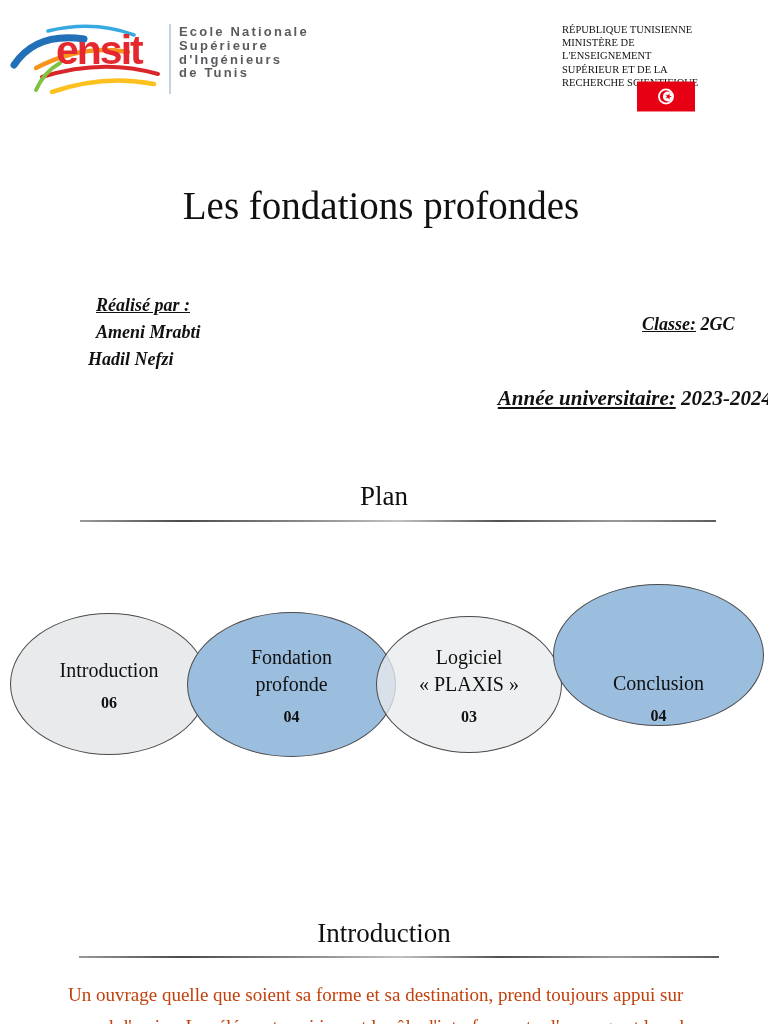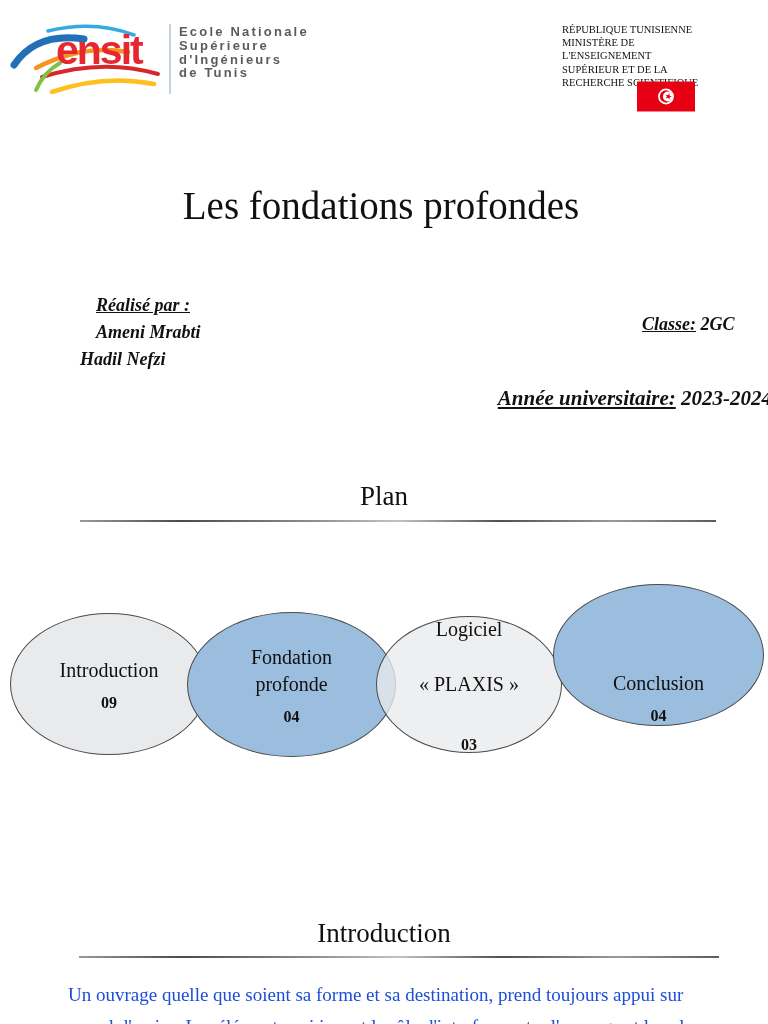--- a/index.html
+++ b/index.html
@@ -17,21 +17,21 @@
             font-size:10.5px;line-height:13.2px;color:#111;}
   .flag{position:absolute;left:637px;top:81px;z-index:5;}
 
   
   .doc-title{position:absolute;left:0;top:182px;width:688px;text-align:center;
              font-size:39px;line-height:48px;color:#101010;margin-left:37px;}
   .credit{position:absolute;font-size:18px;font-weight:bold;font-style:italic;color:#111;margin-left:28px;}
   .u{text-decoration:underline;}
   .realise{left:68px;top:295px;}
   .author1{left:68px;top:322px;}
-  .author2{left:52px;top:349px;font-style:italic;}
+  .author2{left:60px;top:349px;font-style:italic;}
   .classe{left:614px;top:314px;}
   .annee{left:4px;top:386px;width:768px;text-align:right;position:absolute;
          font-size:21px;font-weight:bold;font-style:italic;color:#111;}
 
   
   .sec-heading{position:absolute;left:0;width:768px;text-align:center;font-size:27px;
                line-height:40px;color:#101010;}
   .plan-heading{top:476px;}
   .intro-heading{top:913px;}
   .rule{position:absolute;height:2px;
@@ -43,26 +43,26 @@
   .ellipse{position:absolute;border-radius:50%;border:1.4px solid #4a4a4a;
            display:flex;flex-direction:column;align-items:center;justify-content:center;
            text-align:center;box-sizing:border-box;}
   .ellipse .lbl{font-size:20px;line-height:27px;color:#101010;}
   .ellipse .num{font-size:16px;line-height:18px;font-weight:bold;color:#101010;margin-top:10px;}
   .e-gray{background:#e9eaec;}
   .e-gray-tr{background:rgba(233,234,236,0.78);}
   .e-blue{background:#9bbedf;}
   .e1{left:10px;top:613px;width:198px;height:142px;z-index:1;}
   .e2{left:187px;top:612px;width:209px;height:145px;z-index:2;text-align:right;}
-  .e3{left:376px;top:616px;width:186px;height:137px;z-index:3;gap:28px;}
+  .e3{left:376px;top:616px;width:186px;height:137px;z-index:3;}
   .e4{left:553px;top:584px;width:211px;height:142px;z-index:4;justify-content:flex-end;}
 
   
   .para-line{position:absolute;left:68px;width:650px;font-size:19px;line-height:26px;
-             color:#1d4ed8;white-space:nowrap;}
+             color:#c2410c;white-space:nowrap;}
   .pl1{top:982px;}
   .pl2{top:1014px;}
 </style>
 </head>
 <body>
 
 <div class="page">
 
   <svg class="logo-swoosh" width="162" height="74" viewBox="0 0 162 74">
     <path d="M8,45 Q30,12 78,19" fill="none" stroke="#2170b8" stroke-width="7" stroke-linecap="round"></path>
@@ -103,21 +103,21 @@
   <div class="credit author2">Hadil Nefzi</div>
   <div class="credit classe"><span class="u">Classe:</span>&nbsp;<span>2GC</span></div>
   <div class="annee"><span class="u">Année universitaire:</span>&nbsp;<span>2023-2024</span></div>
 
   <div class="sec-heading plan-heading">Plan</div>
   <div class="rule plan-rule"></div>
 
   <div class="ellipse e-gray e1">
     <div class="lbl">Introduction</div>
     <div class="lbl"></div>
-    <div class="num">09</div>
+    <div class="num">06</div>
   </div>
   <div class="ellipse e-blue e2">
     <div class="lbl">Fondation</div>
     <div class="lbl">profonde</div>
     <div class="num">04</div>
   </div>
   <div class="ellipse e-gray-tr e3">
     <div class="lbl">Logiciel</div>
     <div class="lbl">« PLAXIS »</div>
     <div class="num">03</div>

